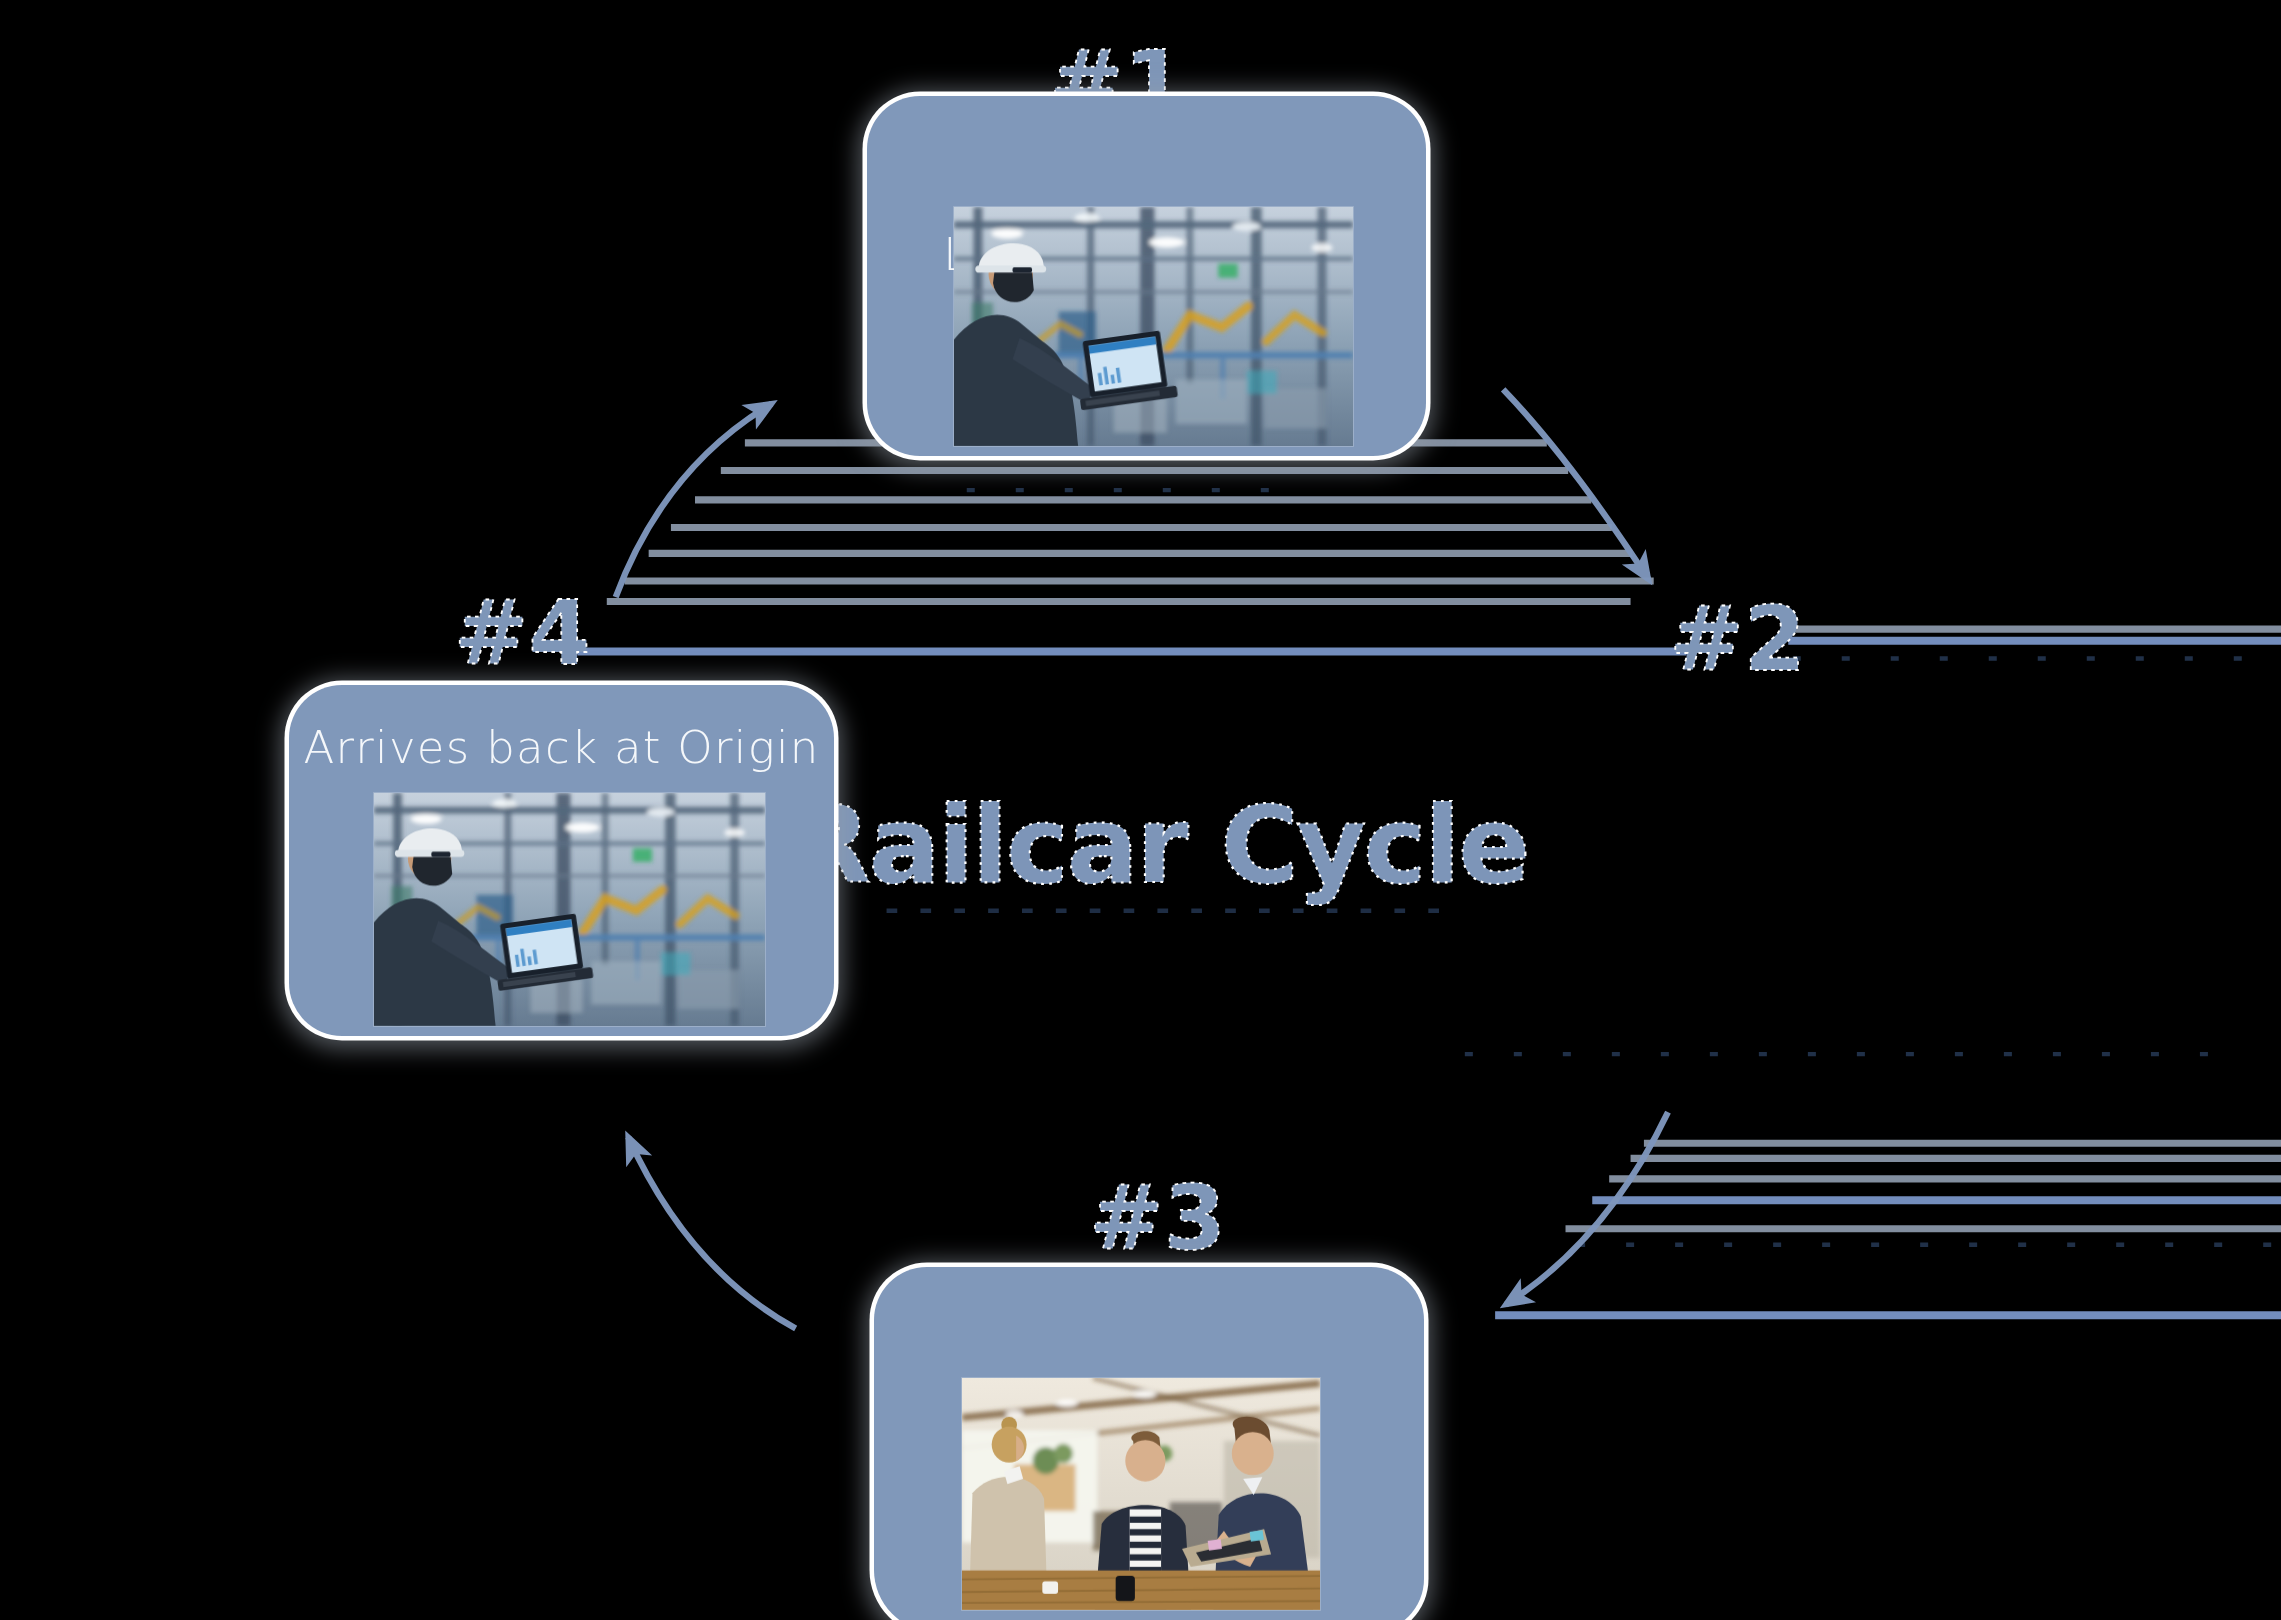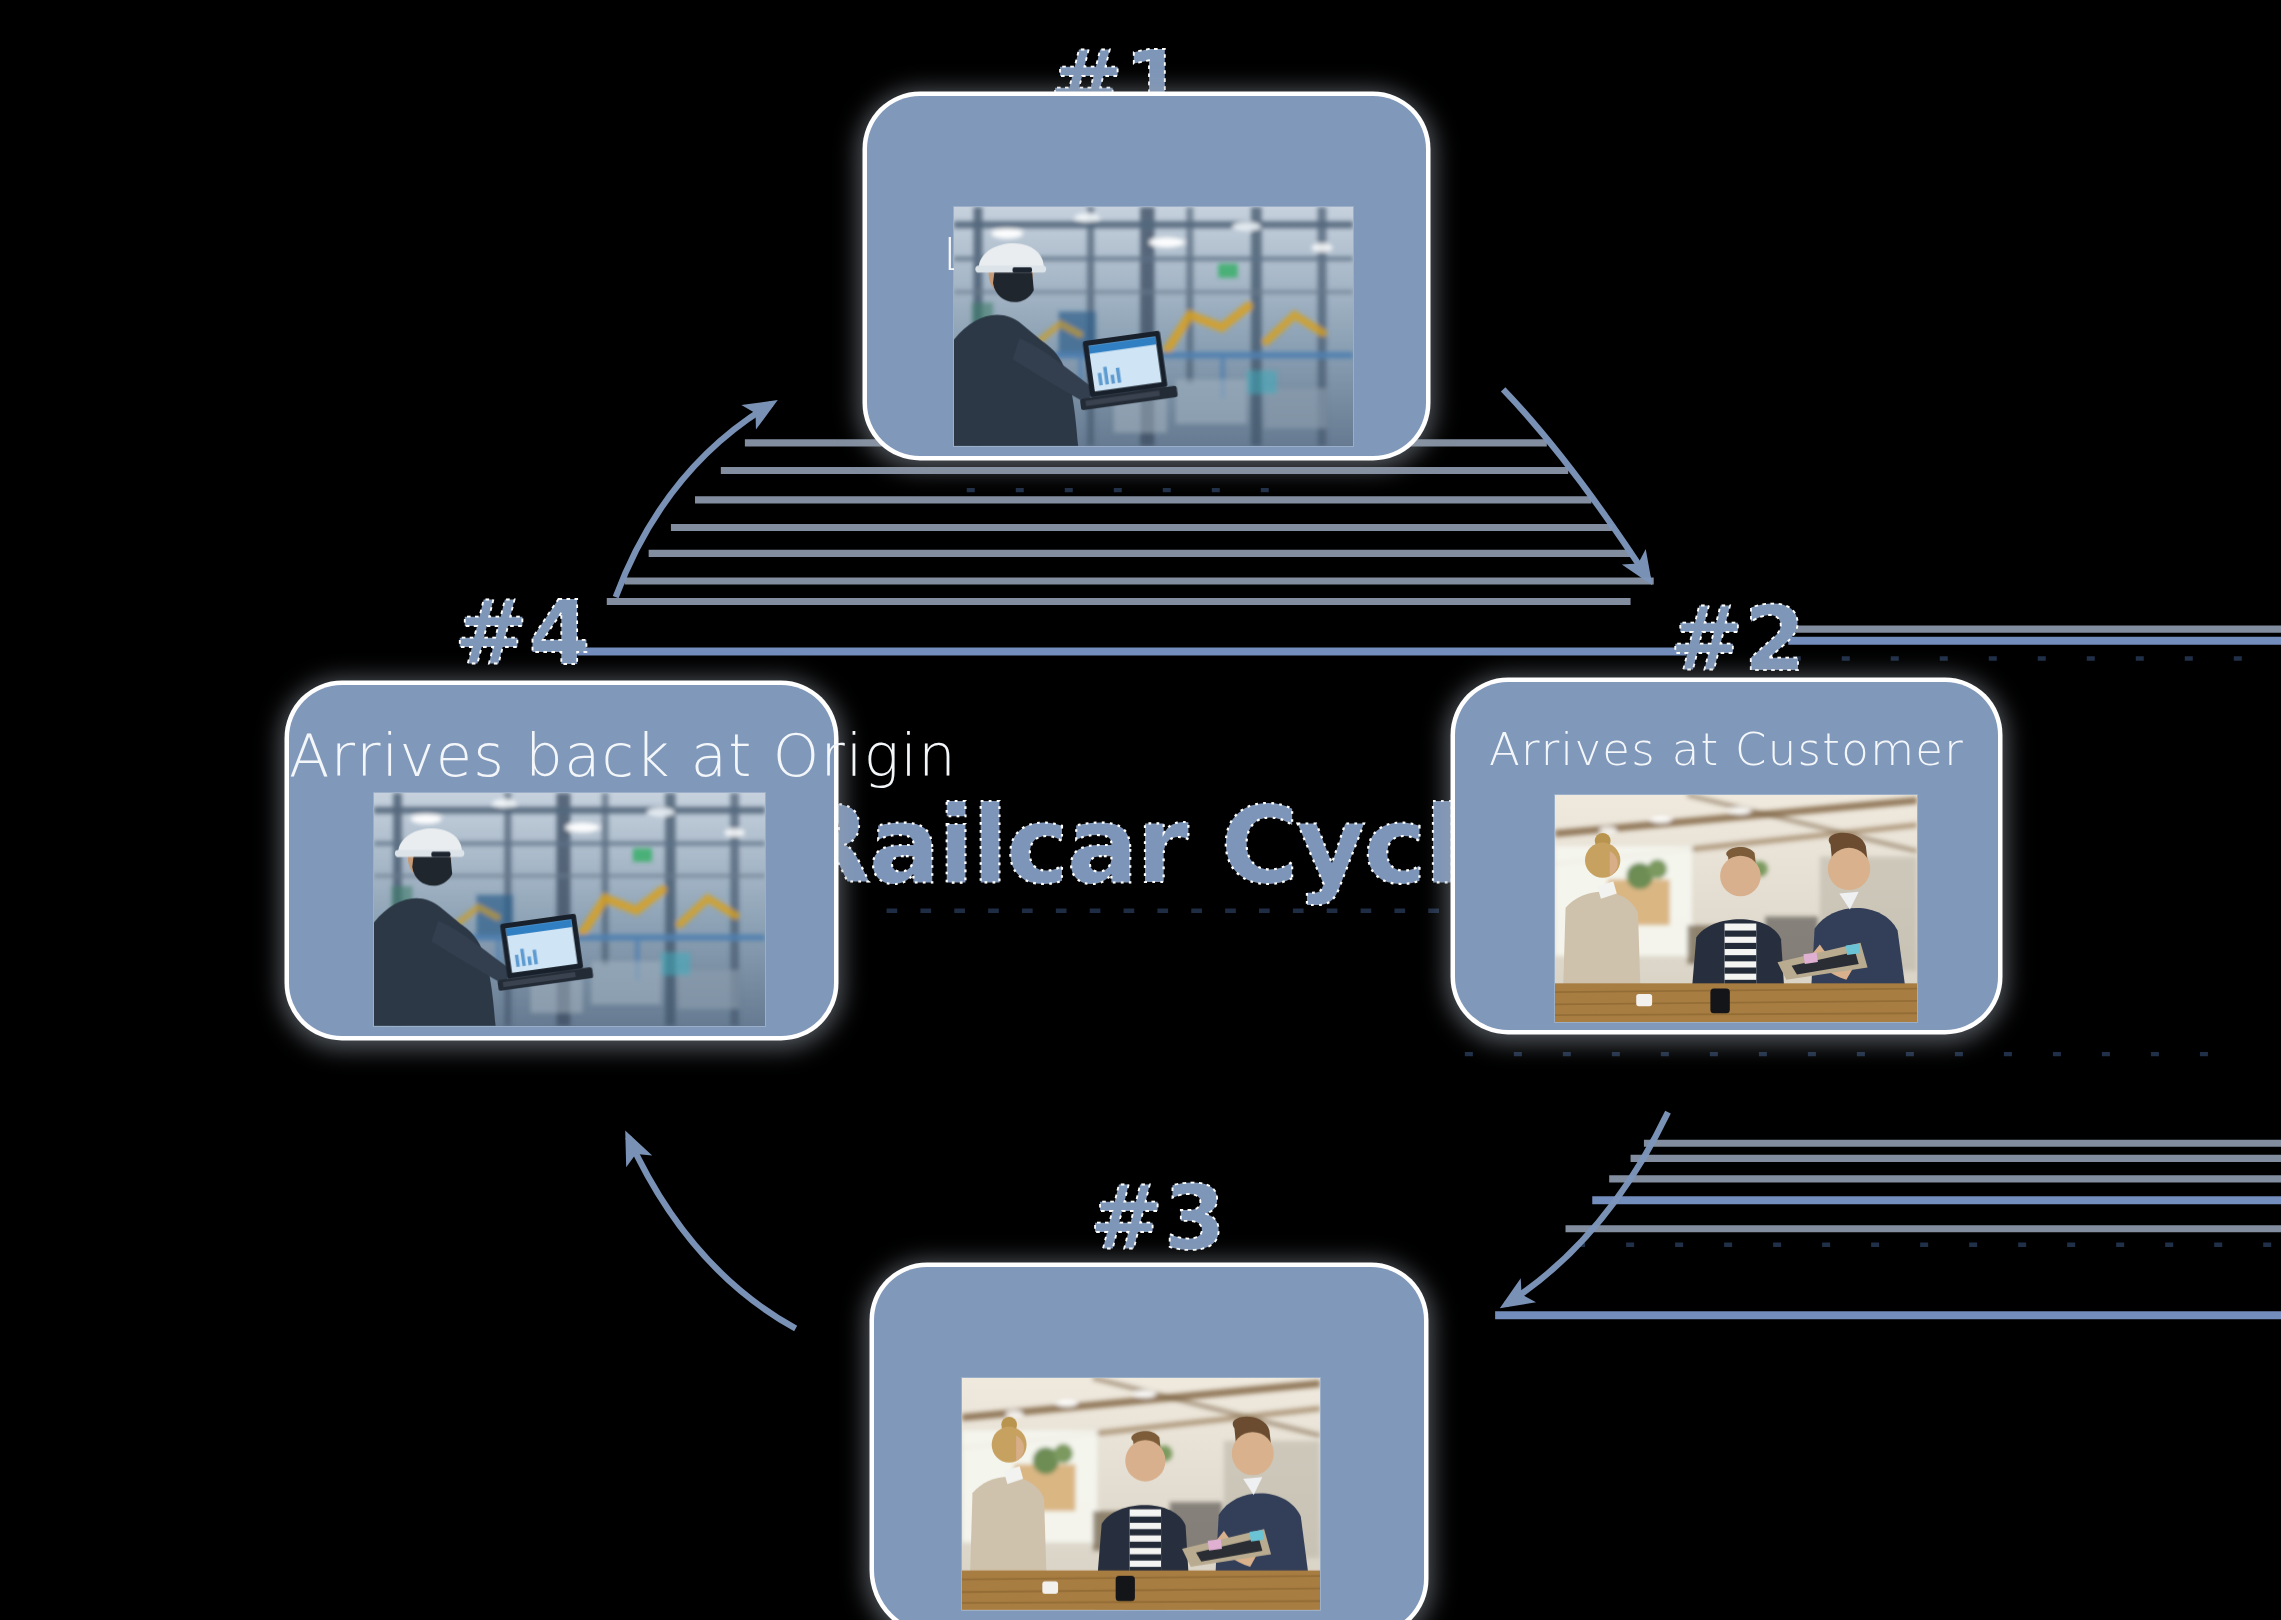--- a/index.html
+++ b/index.html
@@ -206,39 +206,31 @@
 
   <div class="box" style="left:867px;top:96px;width:559px;height:360px;">
     <div class="box-title" style="top:132px;font-size:45px;">Loading at Origin</div>
     <div class="photo" style="left:87px;top:111px;width:399px;height:239px;">
       <svg viewBox="0 0 450 270" preserveAspectRatio="none">
           <use href="#scene-factory"></use>
         </svg>
     </div>
   </div>
 
-  <div class="box" style="left:1455px;top:682px;width:543px;height:348px;">
-    <div class="box-title" style="top:41px;font-size:45px;">Arrives at Customer</div>
-    <div class="photo" style="left:100px;top:113px;width:362px;height:227px;">
-      <svg viewBox="0 0 410 258" preserveAspectRatio="none">
-          <use href="#scene-office"></use>
-        </svg>
-    </div>
-  </div>
 
   <div class="box" style="left:874px;top:1267px;width:550px;height:365px;border-bottom-left-radius:62px;">
     <div class="photo" style="left:88px;top:111px;width:358px;height:232px;">
       <svg viewBox="0 0 410 258" preserveAspectRatio="none">
           <use href="#scene-office"></use>
         </svg>
     </div>
   </div>
 
   <div class="box" style="left:289px;top:685px;width:545px;height:351px;">
-    <div class="box-title" style="top:36px;font-size:59px;">Arrives back at Origin</div>
+    <div class="box-title" style="top:36px;font-size:45px;">Arrives back at Origin</div>
     <div class="photo" style="left:85px;top:108px;width:391px;height:233px;">
       <svg viewBox="0 0 450 270" preserveAspectRatio="none">
           <use href="#scene-factory"></use>
         </svg>
     </div>
   </div>
 
 </div>
 
 

